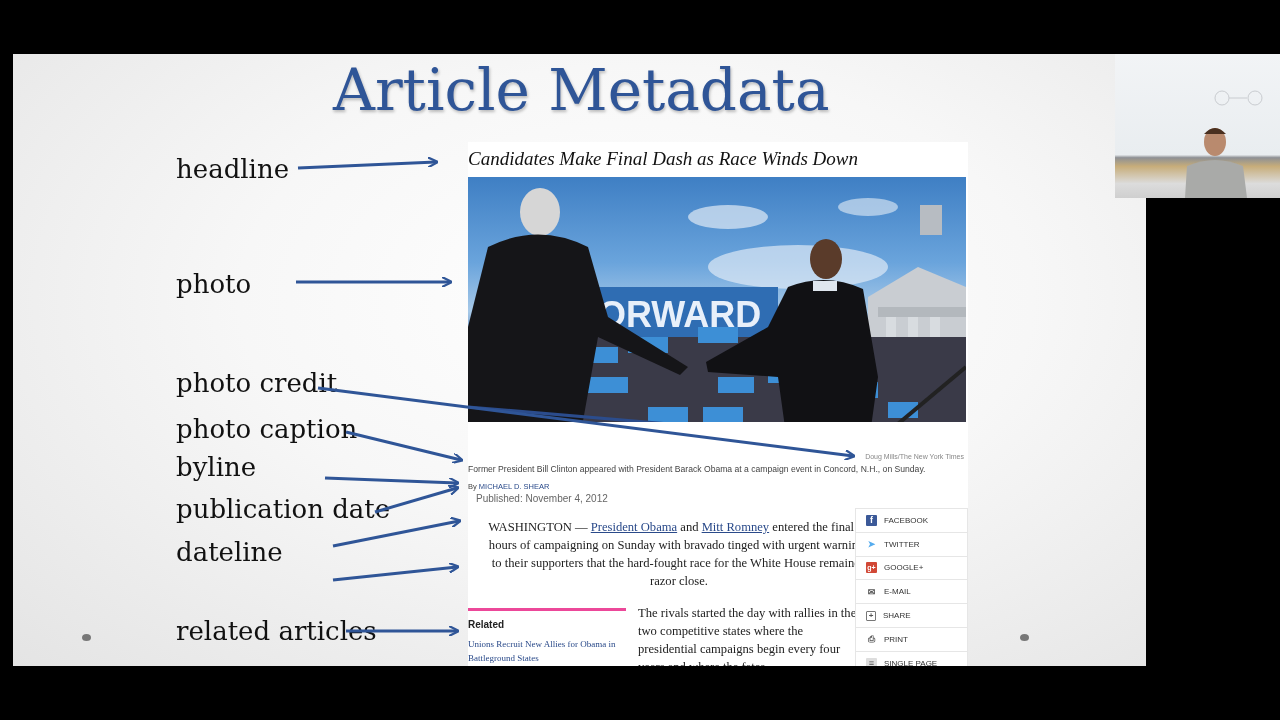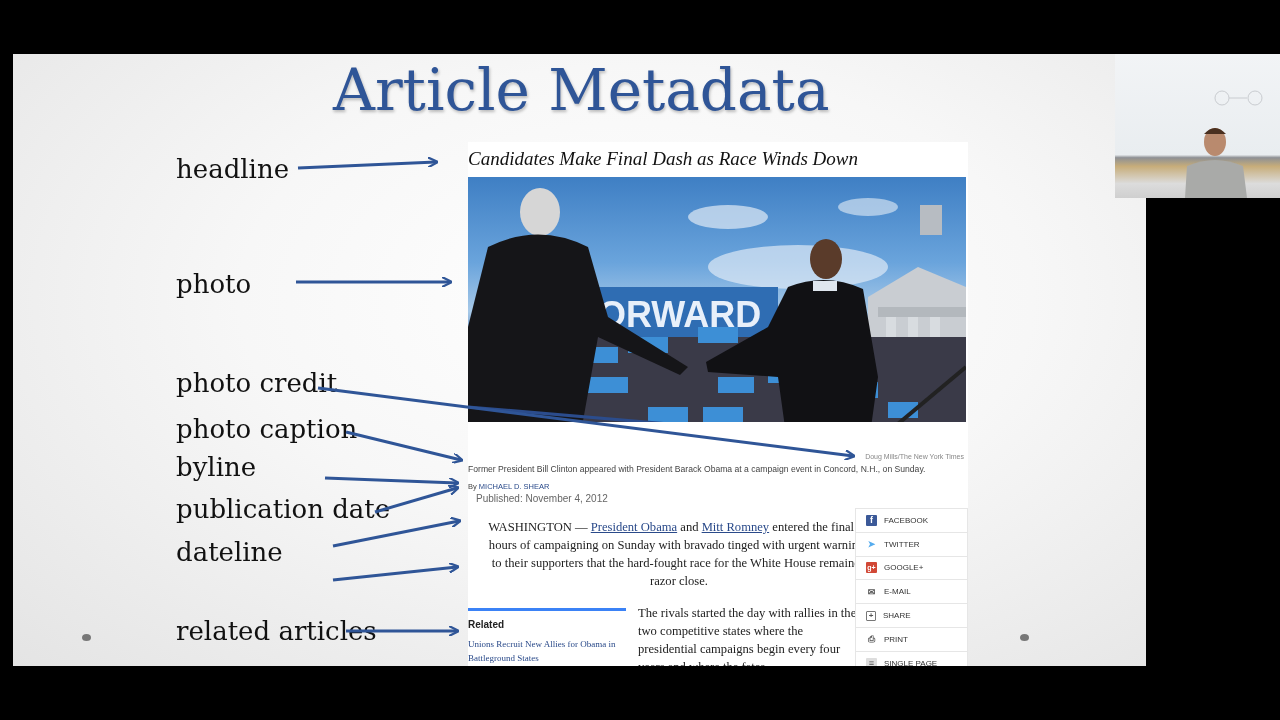--- a/index.html
+++ b/index.html
@@ -17,21 +17,21 @@
   .photo { position:absolute; left:0; top:35px; width:498px; height:245px; overflow:hidden;
     background: linear-gradient(180deg, #3f7fc4 0%, #6aa4dc 35%, #a7c9e8 55%, #4a78b5 70%, #2c3f66 85%, #1a1a22 100%); }
   .photo-credit { position:absolute; right:4px; top:311px; font-size:7px; color:#888; font-family:"Liberation Sans", sans-serif; }
   .caption { position:absolute; left:0; top:322px; font-size:8.6px; color:#444; font-family:"Liberation Sans", sans-serif; white-space:nowrap; }
   .byline { position:absolute; left:0; top:340px; font-size:7.5px; color:#444; font-family:"Liberation Sans", sans-serif; }
   .byline a { color:#2a4a8a; text-decoration:none; }
   .pubdate { position:absolute; left:0; top:351px; font-size:10px; color:#666; font-family:"Liberation Sans", sans-serif;margin-left:8px; }
   .body-p1 { position:absolute; left:16px; top:376px; width:390px; font-size:12.6px; line-height:18px; color:#222; font-family:"Liberation Serif", serif;text-align:center; }
   .body-p1 a { color:#2a4a8a; text-decoration:underline; }
   .body-p2 { position:absolute; left:170px; top:462px; width:220px; font-size:12.6px; line-height:18px; color:#222; font-family:"Liberation Serif", serif; }
-  .related { position:absolute; left:0; top:466px; width:158px; border-top:3px solid #3b82f6; padding-top:8px; }
+  .related { position:absolute; left:0; top:466px; width:158px; border-top:3px solid #ec4899; padding-top:8px; }
   .related-title { font-size:10px; font-weight:bold; color:#222; font-family:"Liberation Sans", sans-serif; margin-bottom:7px; }
   .related-link { font-size:9px; line-height:14px; color:#2a4a8a; font-family:"Liberation Serif", serif; }
   .share { position:absolute; left:387px; top:366px; width:111px; border:1px solid #e6e6e6; background:#fff; }
   .share-item { height:22.8px; border-bottom:1px solid #e6e6e6; display:flex; align-items:center; padding-left:10px;
     font-size:8px; color:#333; font-family:"Liberation Sans", sans-serif; }
   .share-icon { width:11px; height:11px; margin-right:7px; display:inline-flex; align-items:center; justify-content:center;
     font-size:9px; font-weight:bold; color:#fff; border-radius:1px; }
 
   .webcam { position:absolute; left:1115px; top:54px; width:165px; height:144px; overflow:hidden;
     background: linear-gradient(180deg, #f2f4f6 0%, #e9edf0 70%, #8e9094 72%, #c7ad7a 78%, #dcdcdc 90%, #cfcfcf 100%); }

